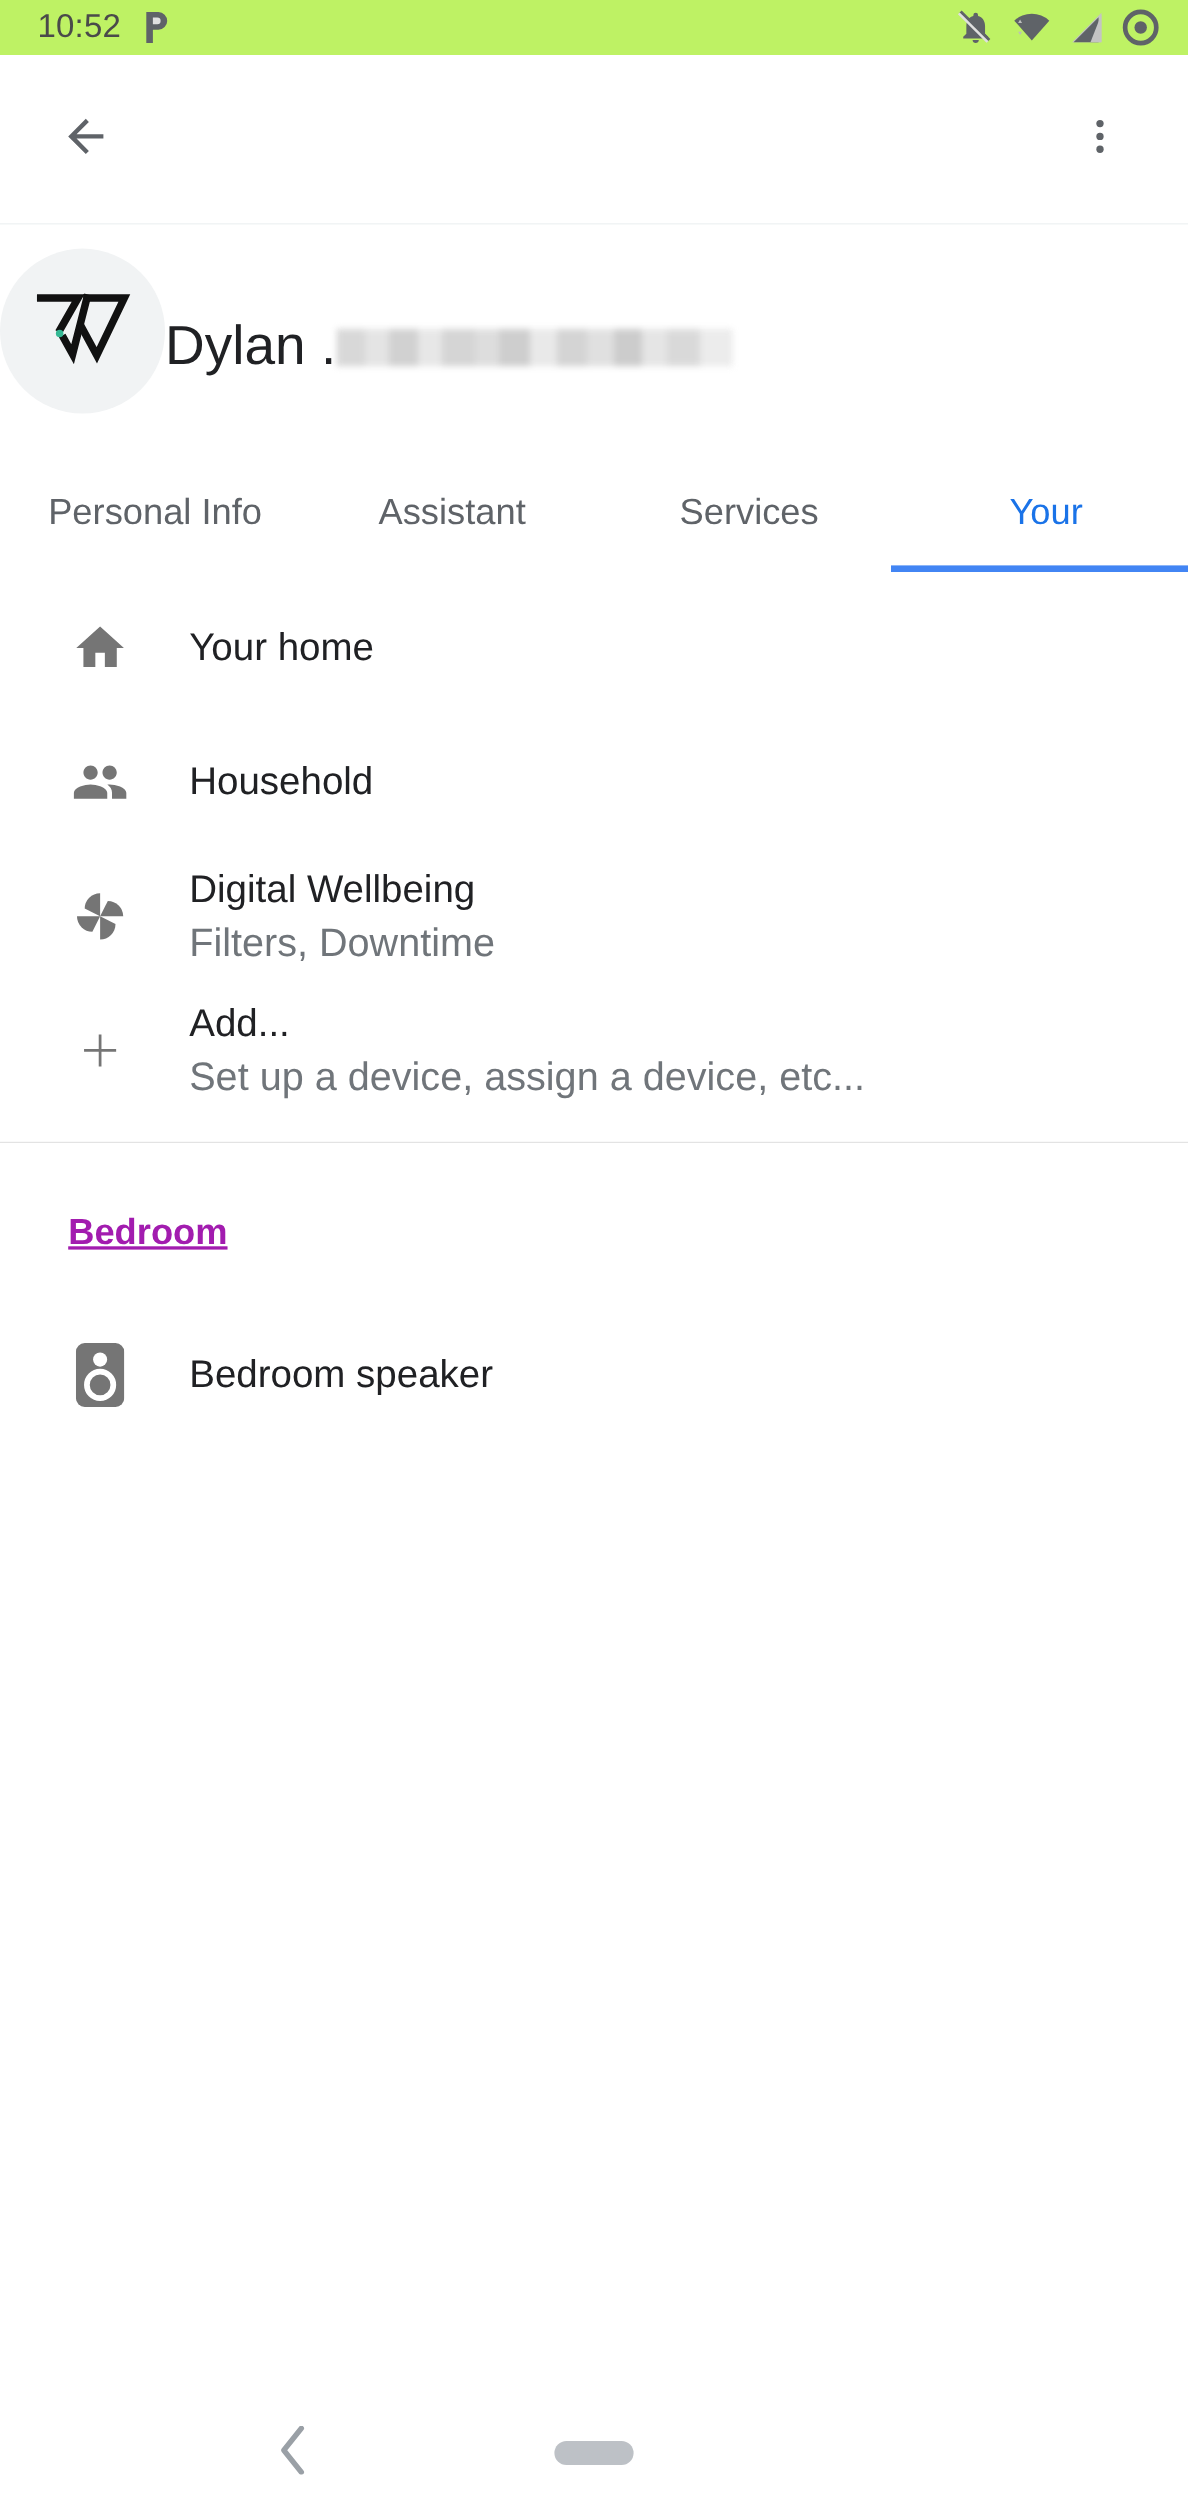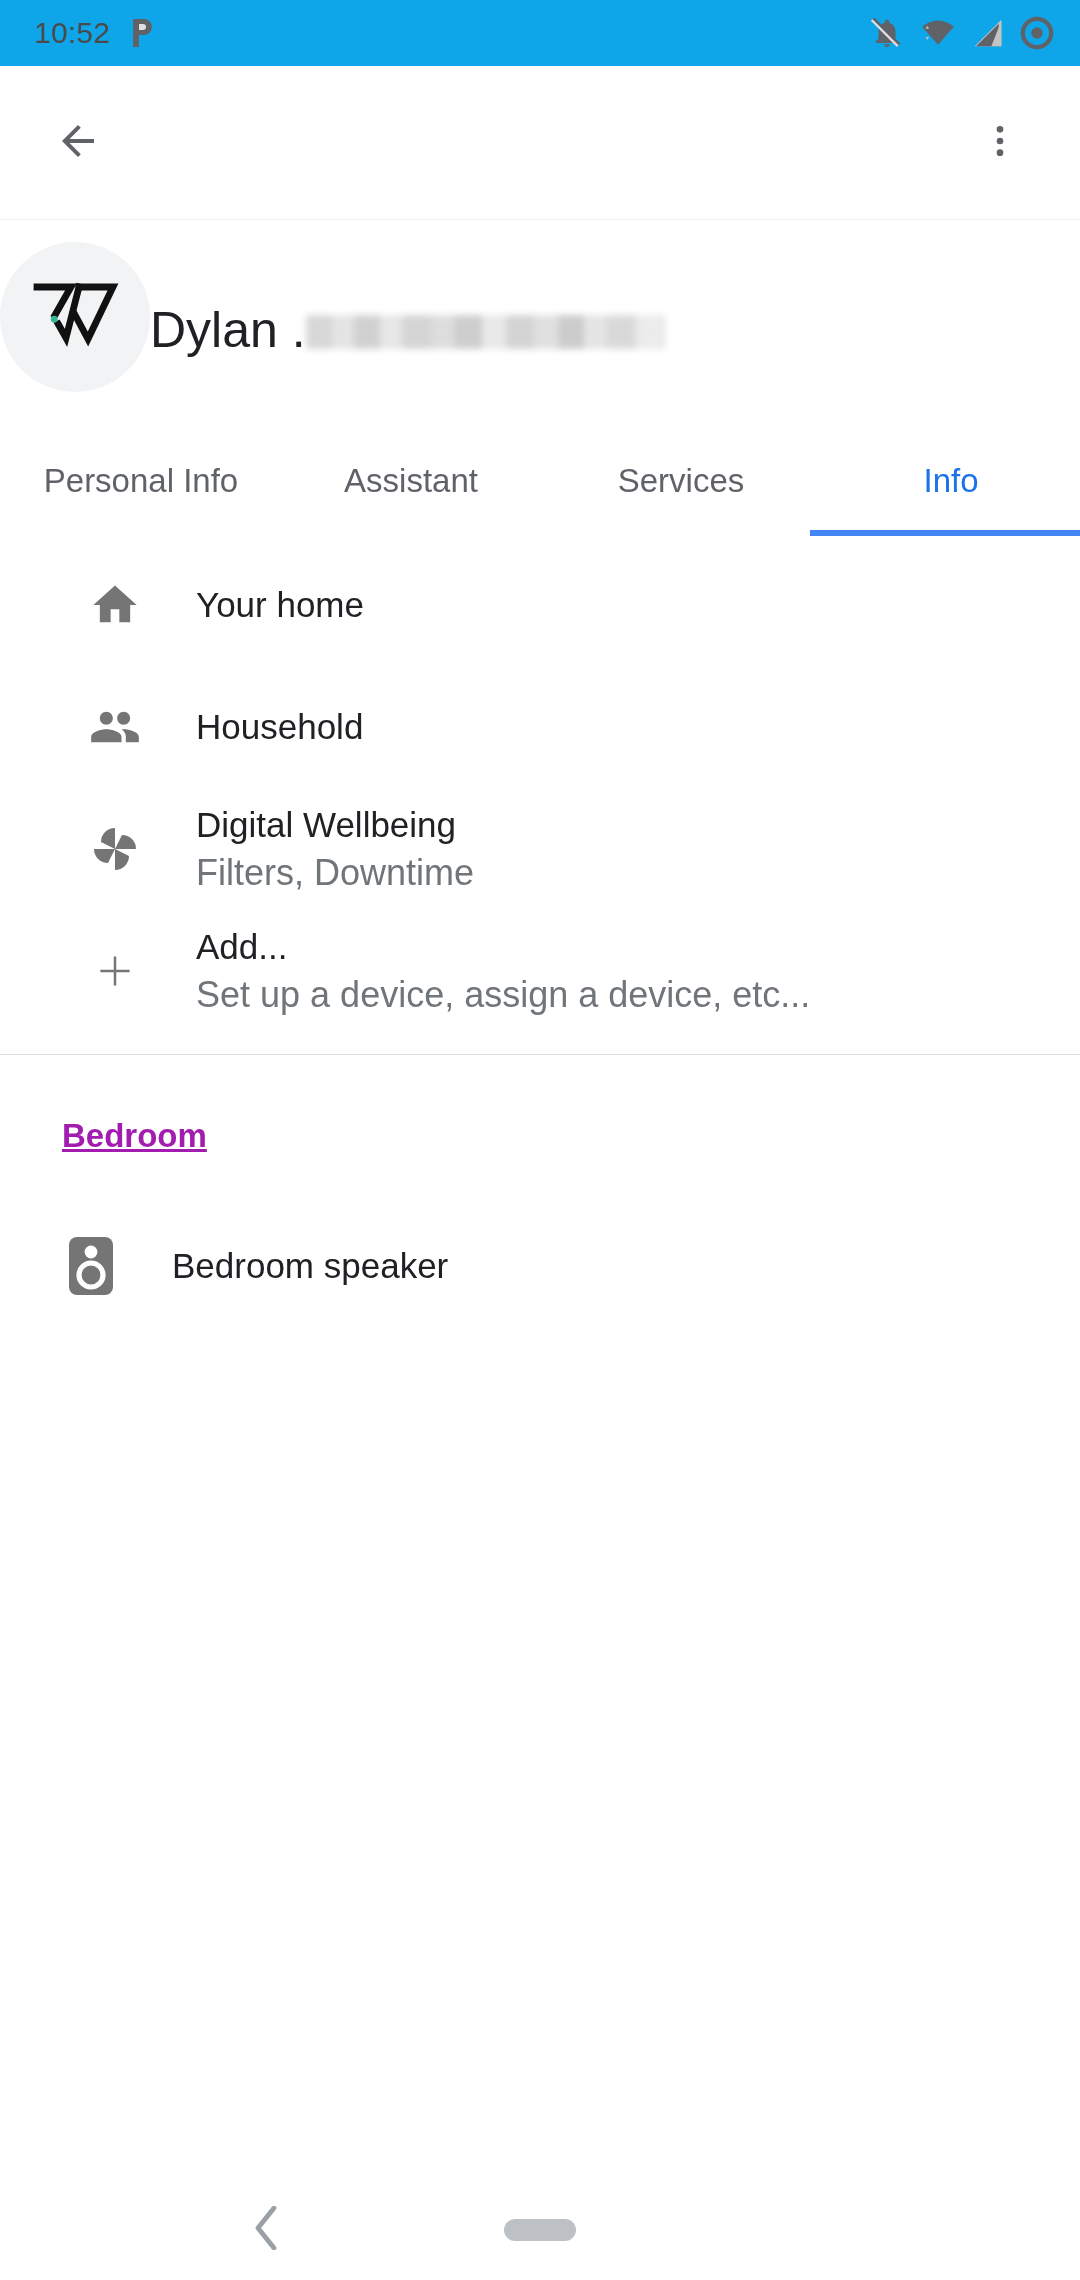--- a/index.html
+++ b/index.html
@@ -11,22 +11,22 @@
     width: 1080px;
     height: 2280px;
     font-family: "Liberation Sans", sans-serif;
     color: #202124;
     overflow: hidden;
     position: relative;
   }
 
   
   .status-bar {
-    height: 66px;
-    background: #0ea5e9;
+    height: 50px;
+    background: #bef264;
     display: flex;
     align-items: center;
     justify-content: space-between;
     padding: 0 26px 0 34px;
     box-sizing: border-box;
   }
   .status-left {
     display: flex;
     align-items: center;
     gap: 20px;
@@ -123,21 +123,21 @@
   }
   .tab.active { color: #1a73e8; }
   .tab-indicator {
     position: absolute;
     bottom: 0;
     height: 6px;
     background: #4285f4;
   }
 
   
-  .list { padding-top: 8px; padding-left: 24px; }
+  .list { padding-top: 8px; }
   .row {
     display: flex;
     align-items: center;
     min-height: 122px;
     padding: 0 0 0 62px;
     box-sizing: border-box;
     cursor: pointer;
   }
   .row-icon {
     width: 58px;
@@ -285,21 +285,21 @@
   <div class="tab">
     <span>Personal Info</span>
   </div>
   <div class="tab">
     <span>Assistant</span>
   </div>
   <div class="tab">
     <span>Services</span>
   </div>
   <div class="tab active">
-    <span>Info</span>
+    <span>Your</span>
   </div>
   <div class="tab-indicator" style="left:810px; width:270px;"></div>
 </div>
 
 <div class="list">
 
   <div class="row">
     <div class="row-icon">
       <svg width="52" height="52" viewBox="0 0 24 24">
         <path d="M10 20v-6h4v6h5v-8h3L12 3 2 12h3v8z" fill="#757575"></path>

